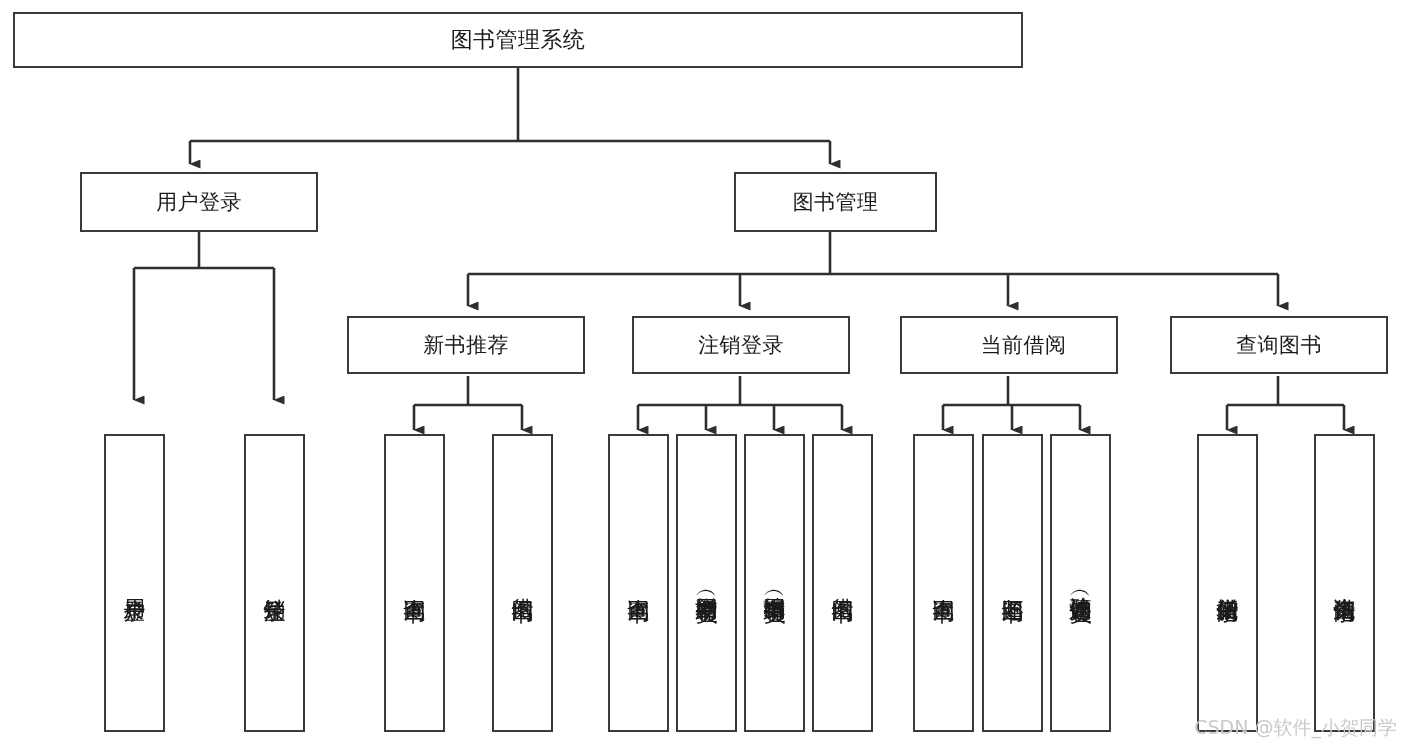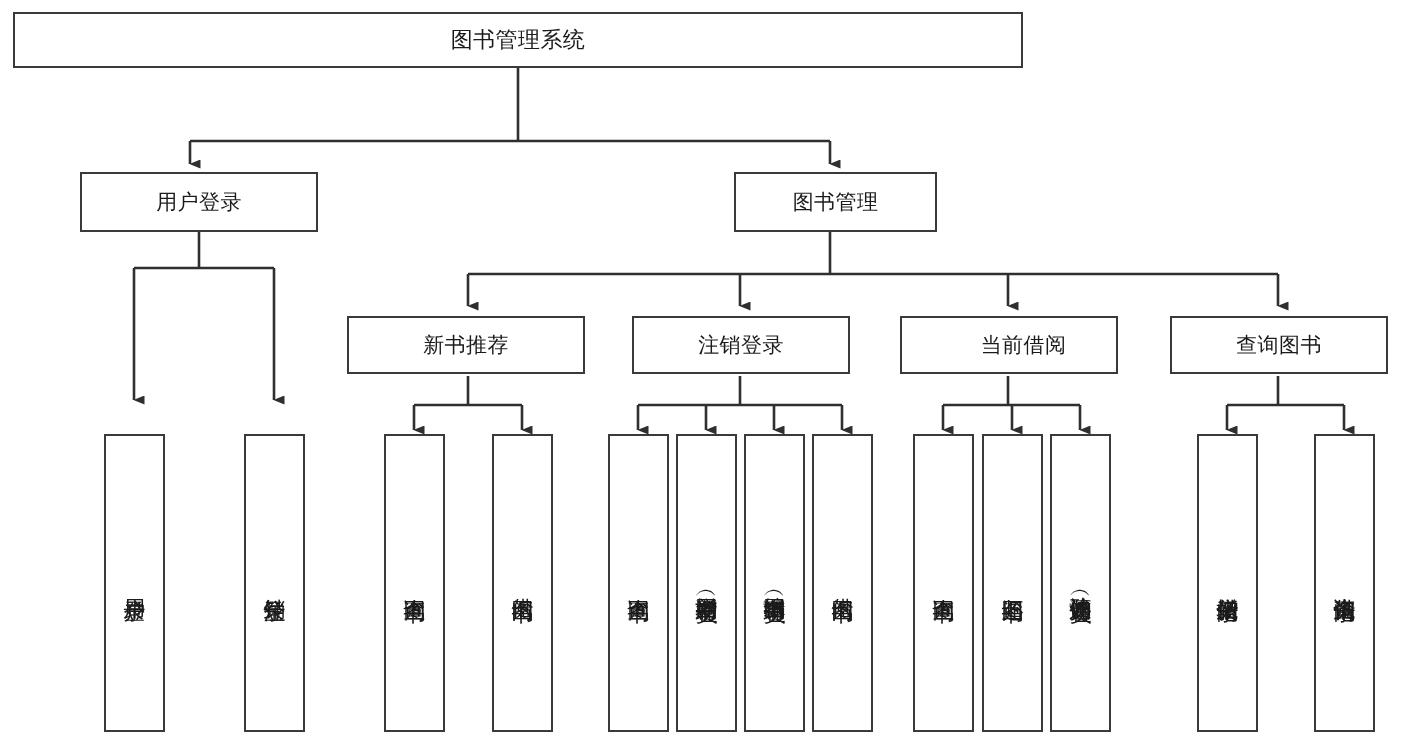--- a/index.html
+++ b/index.html
@@ -159,13 +159,14 @@
     <span class="label">确认归还（管理员）</span>
   </div>
 
   <div class="node vert" style="left:1197px;top:434px;width:61px;height:298px;">
     <span class="label">新增借阅记录</span>
   </div>
   <div class="node vert" style="left:1314px;top:434px;width:61px;height:298px;">
     <span class="label">查询借阅记录</span>
   </div>
 
+  <div class="watermark">CSDN @软件_小贺同学</div>
 </div>
 
 </body></html>

